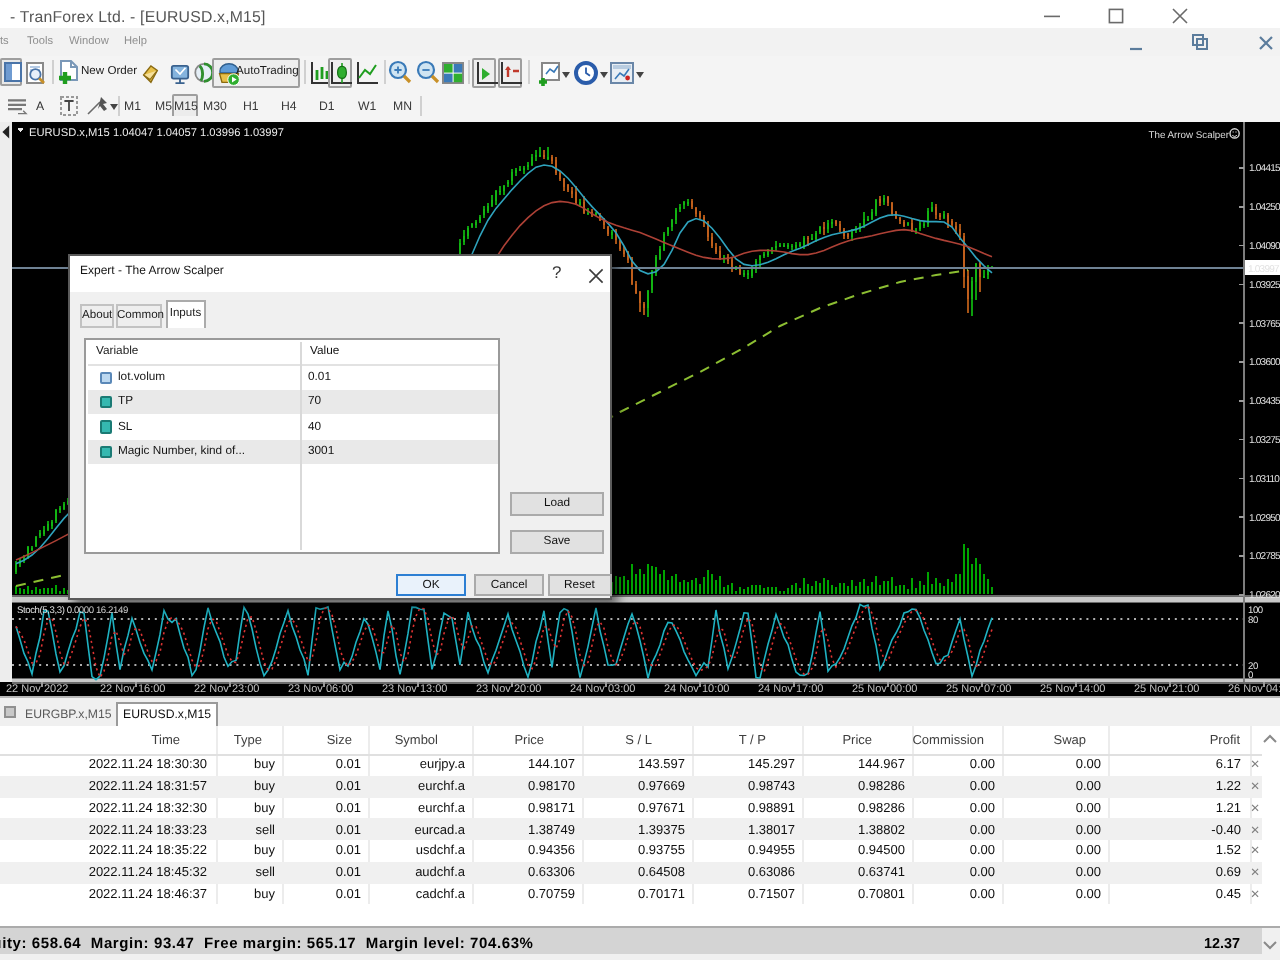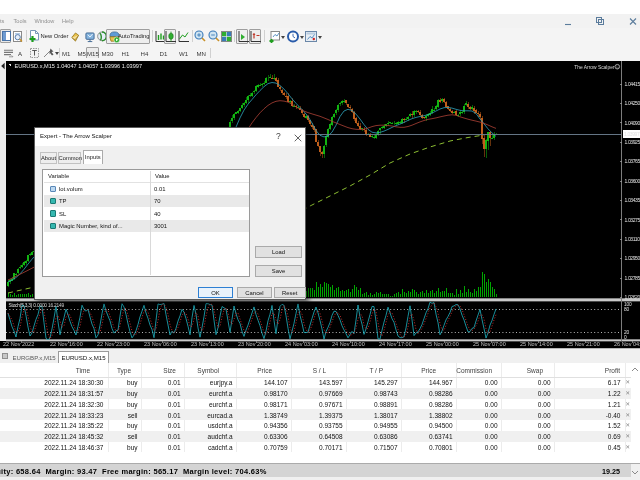--- a/index.html
+++ b/index.html
@@ -52,20 +52,32 @@
 .trow{position:absolute;left:0;width:631px;height:10.75px;}
 .tc{position:absolute;top:2.4px;text-align:right;}
 .colline{position:absolute;top:0;width:1px;height:89px;background:#ececec;}
 #sumbar{left:0;top:463px;width:640px;height:14px;background:#d4d4d4;border-top:1px solid #ababab;
   font-size:6.8px;font-weight:bold;color:#000;}
 #bstrip{left:0;top:477px;width:640px;height:3px;background:#f0f0f0;}
 </style></head>
 <body>
 <div id="stage">
 
+<div class="abs" id="titlebar">
+ <div class="abs" id="titletxt">- TranForex Ltd. - [EURUSD.x,M15]</div>
+ <svg class="abs winbtn" style="left:522px" viewBox="0 0 8 8">
+        <path d="M0 4.2H8" stroke="#6a6a6a" stroke-width="0.8" fill="none"></path>
+      </svg>
+ <svg class="abs winbtn" style="left:554px" viewBox="0 0 8 8">
+        <rect x="0.7" y="0.7" width="6.6" height="6.6" stroke="#6a6a6a" stroke-width="0.8" fill="none"></rect>
+      </svg>
+ <svg class="abs winbtn" style="left:586px" viewBox="0 0 8 8">
+        <path d="M0.5 0.5L7.5 7.5M7.5 0.5L0.5 7.5" stroke="#6a6a6a" stroke-width="0.8" fill="none"></path>
+      </svg>
+</div>
 
 <div class="abs" id="menubar">
  <span class="mi" style="left:0px">ts</span>
  <span class="mi" style="left:13.5px">Tools</span>
  <span class="mi" style="left:34.5px">Window</span>
  <span class="mi" style="left:62px">Help</span>
  <svg class="abs" style="left:564px;top:3px" width="76" height="9" viewBox="0 0 76 9">
   <path d="M1 7.5H7" stroke="#5b7c9c" stroke-width="1.1"></path>
   <rect x="34.5" y="2.5" width="5" height="5" fill="none" stroke="#5b7c9c" stroke-width="1"></rect>
   <rect x="32.5" y="0.5" width="5" height="5" fill="none" stroke="#5b7c9c" stroke-width="1"></rect>
@@ -451,21 +463,21 @@
         <span class="tc" style="left:307.5px;width:90px">0.71507</span>
         <span class="tc" style="left:362.5px;width:90px">0.70801</span>
         <span class="tc" style="left:407.5px;width:90px">0.00</span>
         <span class="tc" style="left:460.5px;width:90px">0.00</span>
         <span class="tc" style="left:530.5px;width:90px">0.45</span>
         <span class="tc" style="left:624px;width:6px;color:#808080;font-size:5.8px">✕</span>
       </div>
     </div>
 <div class="abs" id="sumbar">
  <div class="abs" style="left:-14px;top:3px;white-space:pre;font-size:7.5px;letter-spacing:0.3px">Equity: 658.64  Margin: 93.47  Free margin: 565.17  Margin level: 704.63%</div>
- <div class="abs" style="left:520px;top:3px;width:100px;text-align:right;font-size:7.2px">19.25</div>
+ <div class="abs" style="left:520px;top:3px;width:100px;text-align:right;font-size:7.2px">12.37</div>
  <div class="abs" style="left:630.5px;top:0;width:9.5px;height:14px;background:#f0f0f0"></div>
 </div>
 <div class="abs" id="bstrip"></div>
 <svg class="abs" style="left:631px;top:366px" width="8" height="7" viewBox="0 0 8 7">
       <path d="M1 5L4 2L7 5" stroke="#8a8a8a" stroke-width="1" fill="none"></path>
     </svg>
 <svg class="abs" style="left:631px;top:469px" width="8" height="7" viewBox="0 0 8 7">
       <path d="M1 2L4 5L7 2" stroke="#8a8a8a" stroke-width="1" fill="none"></path>
     </svg>
 

